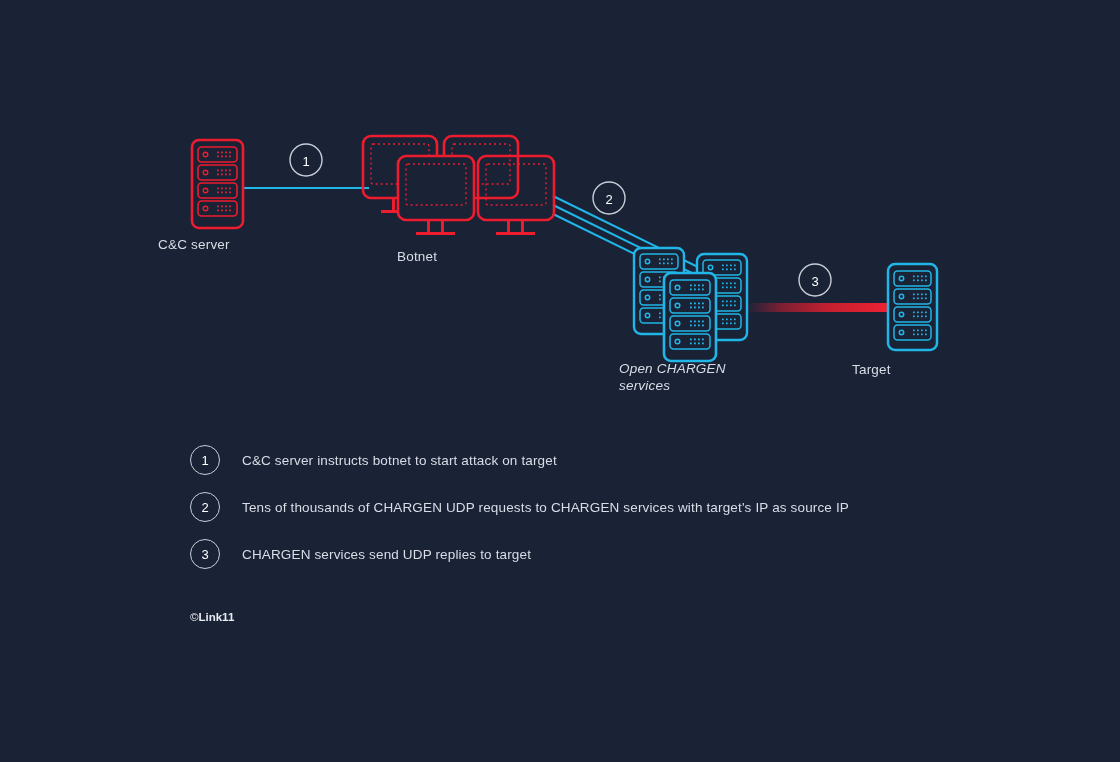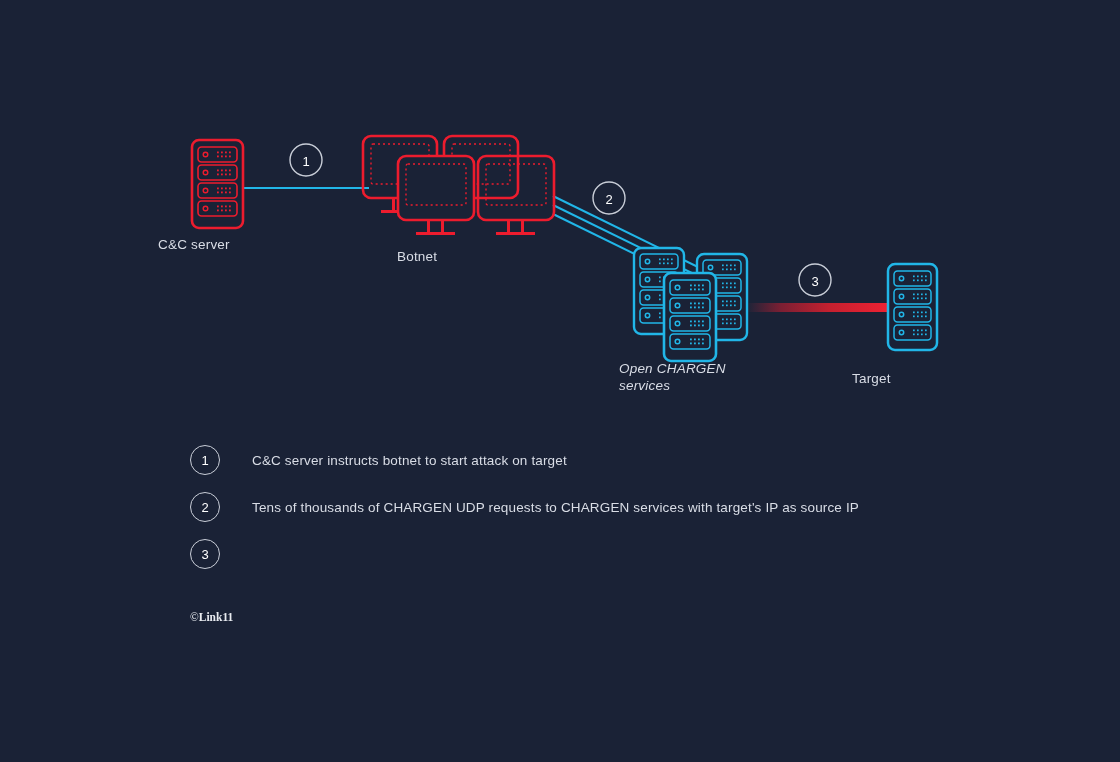--- a/index.html
+++ b/index.html
@@ -49,32 +49,31 @@
     height: 30px;
     border: 1.3px solid #c9ced8;
     border-radius: 50%;
     color: #ffffff;
     font-size: 13px;
     display: flex;
     align-items: center;
     justify-content: center;
   }
   .legend-text {
-    margin-left: 32px;
+    margin-left: 22px;
     color: #d9dde6;
     font-size: 13.5px;
     letter-spacing: 0.15px;
   }
   .copyright {
     position: absolute;
     left: 190px;
     top: 611px;
     color: #e8ebf0;
     font-size: 11.5px;
-    font-family: Liberation Serif, serif;
   }
   .copyright b { font-weight: bold; }
   .copyright span.mark { font-weight: normal; }
 </style>
 </head>
 <body>
 
 <div id="stage">
 
   <svg id="diagram-svg" viewBox="0 0 1120 762">
@@ -389,35 +388,36 @@
     </g>
   </svg>
 
   <div class="node-label" style="left:158px; top:236px; width:120px;">C&amp;C server</div>
 
   <div class="node-label" style="left:397px; top:248px; width:120px;">Botnet</div>
 
   <div class="node-label" style="left:619px; top:360px; width:142px;font-style:italic;">Open CHARGEN
 services</div>
 
-  <div class="node-label" style="left:852px; top:361px; width:120px;margin-top:9px;">Target</div>
+  <div class="node-label" style="left:852px; top:361px; width:120px;">Target</div>
 
   <div class="legend">
 
     <div class="legend-row">
       <div class="legend-badge">1</div>
       <div class="legend-text">C&amp;C server instructs botnet to start attack on target</div>
     </div>
 
     <div class="legend-row">
       <div class="legend-badge">2</div>
       <div class="legend-text">Tens of thousands of CHARGEN UDP requests to CHARGEN services with target's IP as source IP</div>
     </div>
 
     <div class="legend-row">
       <div class="legend-badge">3</div>
+      <div class="legend-text">CHARGEN services send UDP replies to target</div>
     </div>
 
   </div>
 
   <div class="copyright"><span class="mark">©</span><b>Link11</b></div>
 
 </div>
 
 </body></html>

